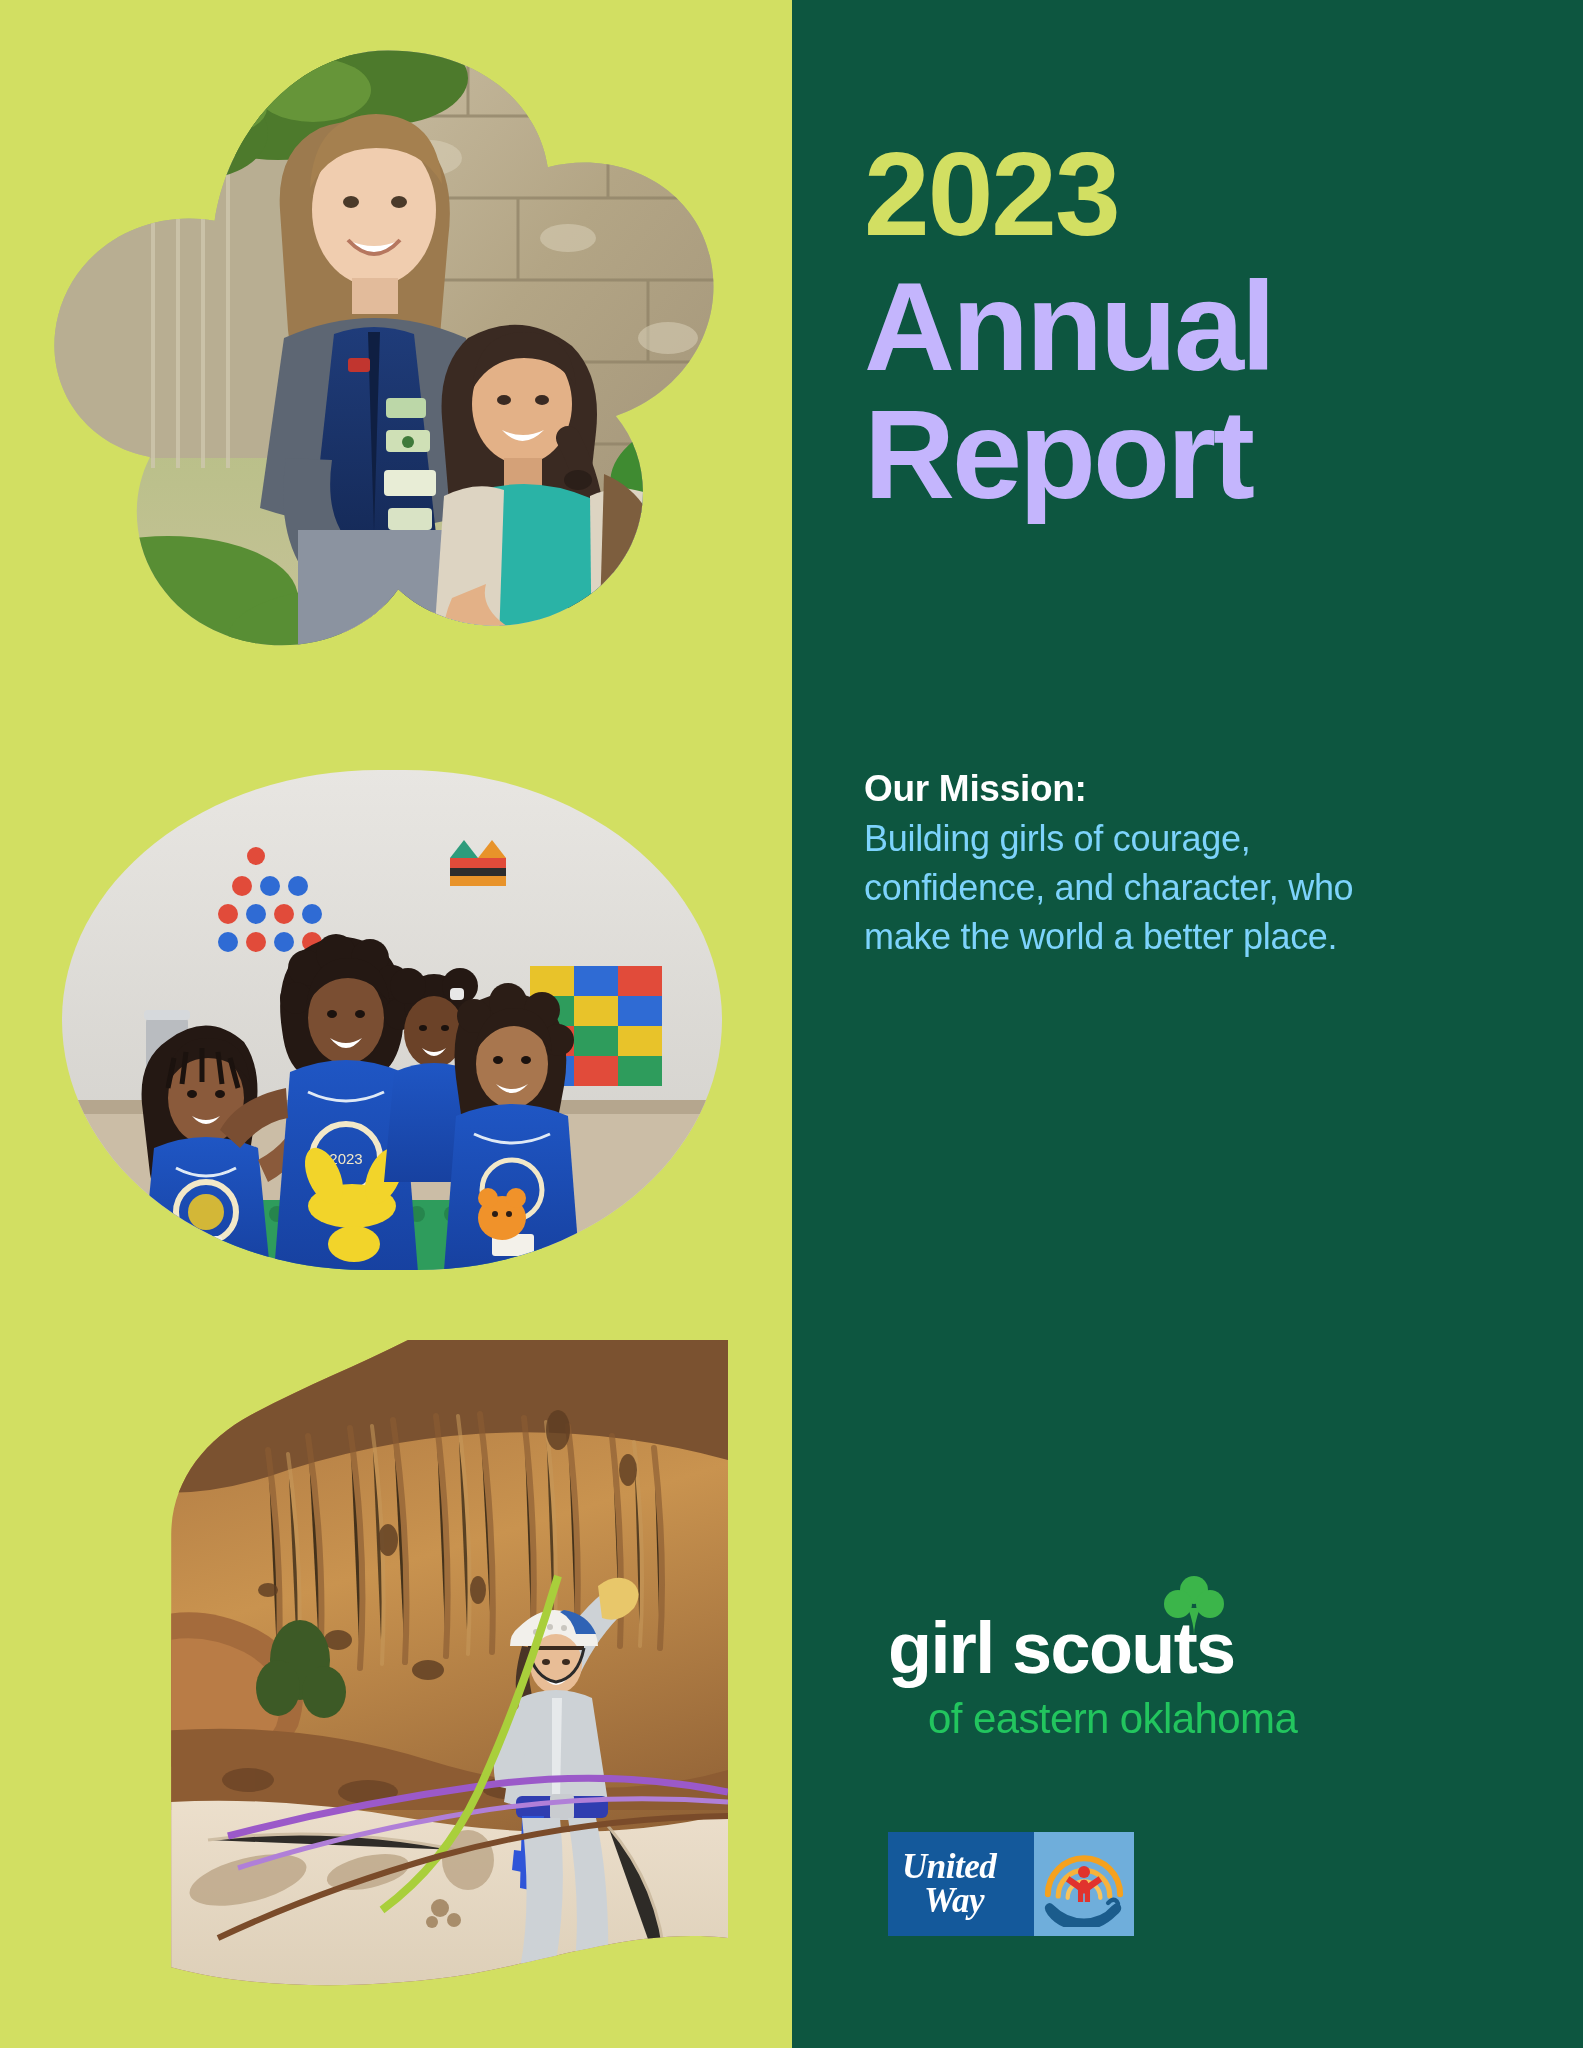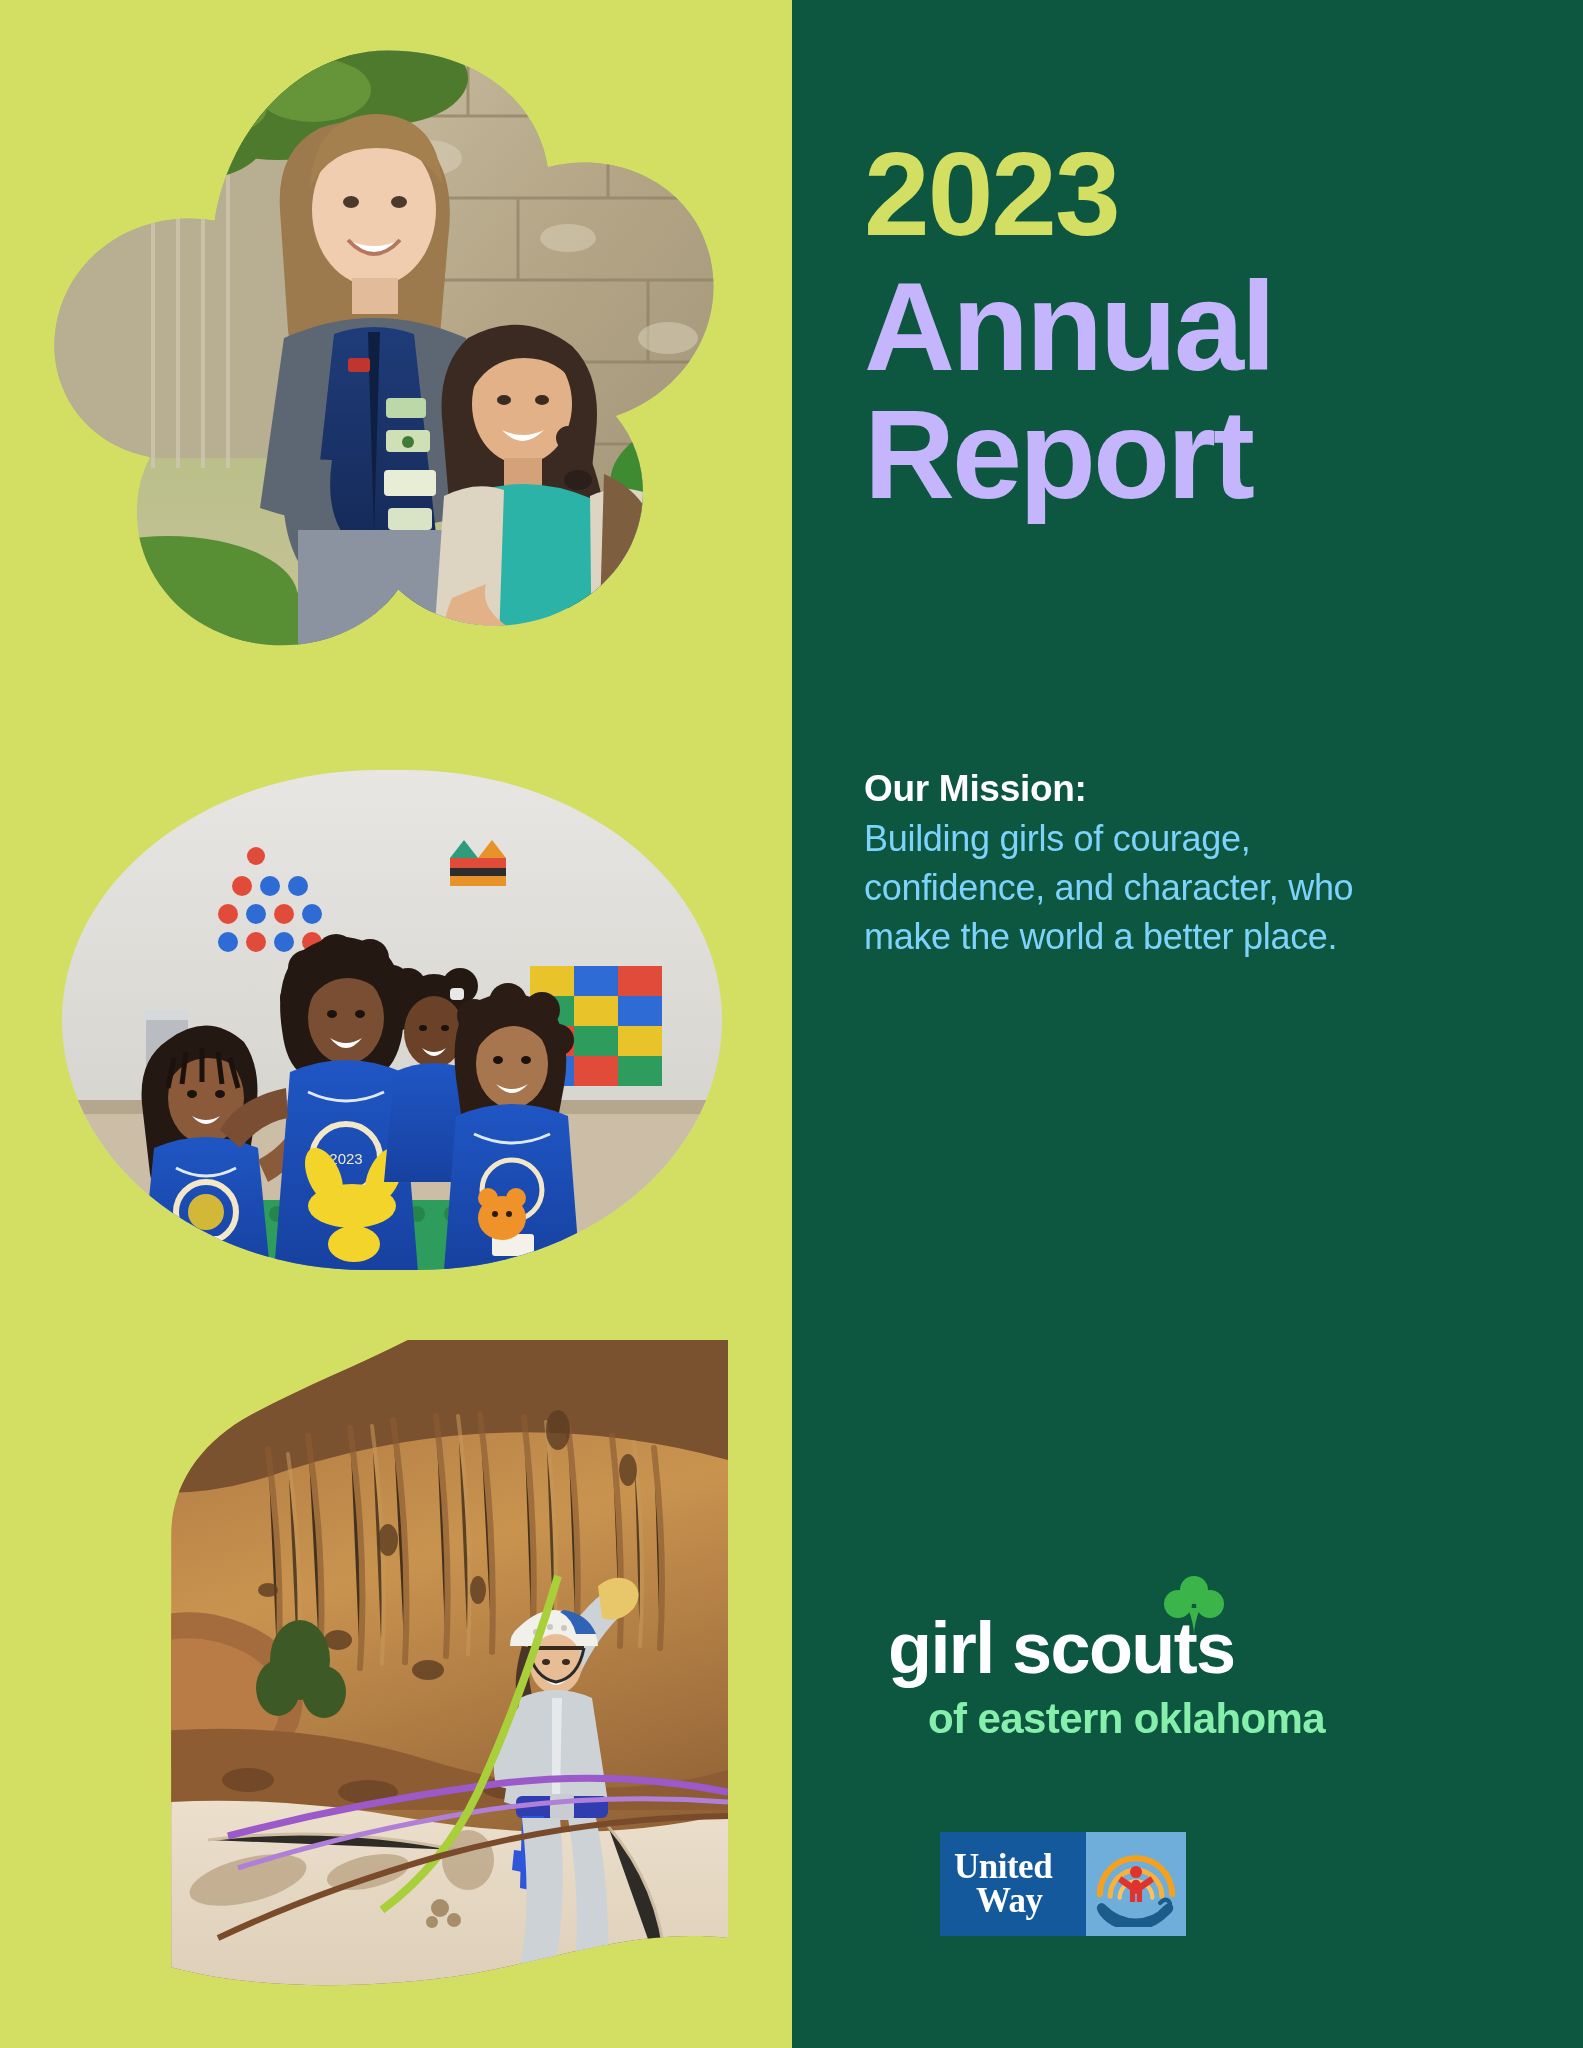--- a/index.html
+++ b/index.html
@@ -81,29 +81,30 @@
   .gs-logo { position:absolute; left:880px; top:1612px; width:480px; }
   .gs-logo-row { position:relative; width:100%; }
   .gs-wordmark {
     font-size:72px; font-weight:bold; color:#FFFFFF;
     letter-spacing:-1.6px; line-height:1; padding-left:8px;
   }
   .gs-trefoil {
     position:absolute; left:282px; top:-38px; width:64px; height:64px;
   }
   .gs-council {
-    font-size:42px; color:#86efac; letter-spacing:-0.6px;
-    line-height:1; margin-top:14px; padding-left:48px; font-weight:700;
+    font-size:42px; color:#22c55e; letter-spacing:-0.6px;
+    line-height:1; margin-top:14px; padding-left:48px; font-weight:400;
   }
 
   
   .uw-logo {
-    position:absolute; left:940px; top:1832px;
+    position:absolute; left:888px; top:1832px;
     width:246px; height:104px; display:flex;
     box-shadow:0 0 0 0 transparent;
+    font-style:italic;
   }
   .uw-left {
     background:#14599B; width:146px; height:104px;
     display:flex; flex-direction:column; justify-content:center;
     padding-left:14px;
   }
   .uw-word {
     color:#FFFFFF; font-family:"Liberation Serif", serif;
     font-weight:bold; font-size:35px; line-height:0.97;
     letter-spacing:-0.5px;

